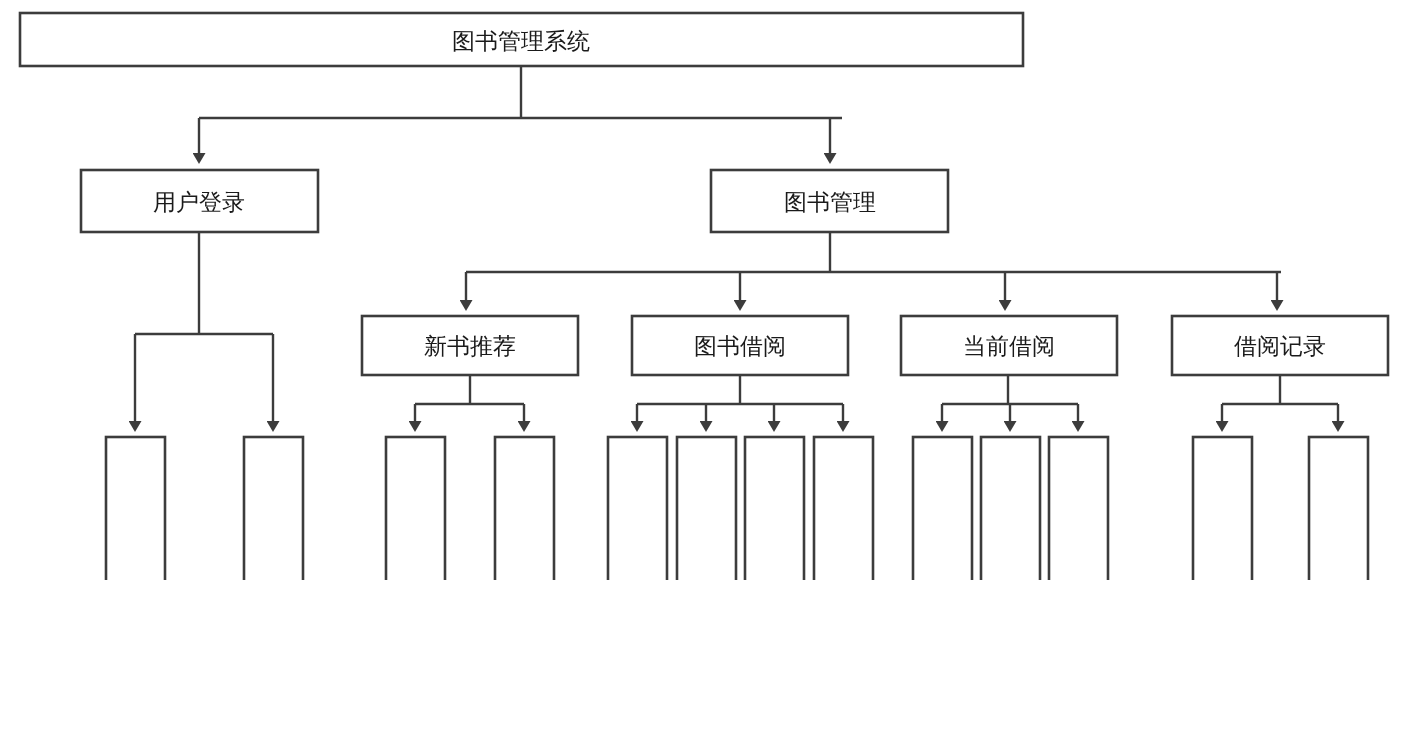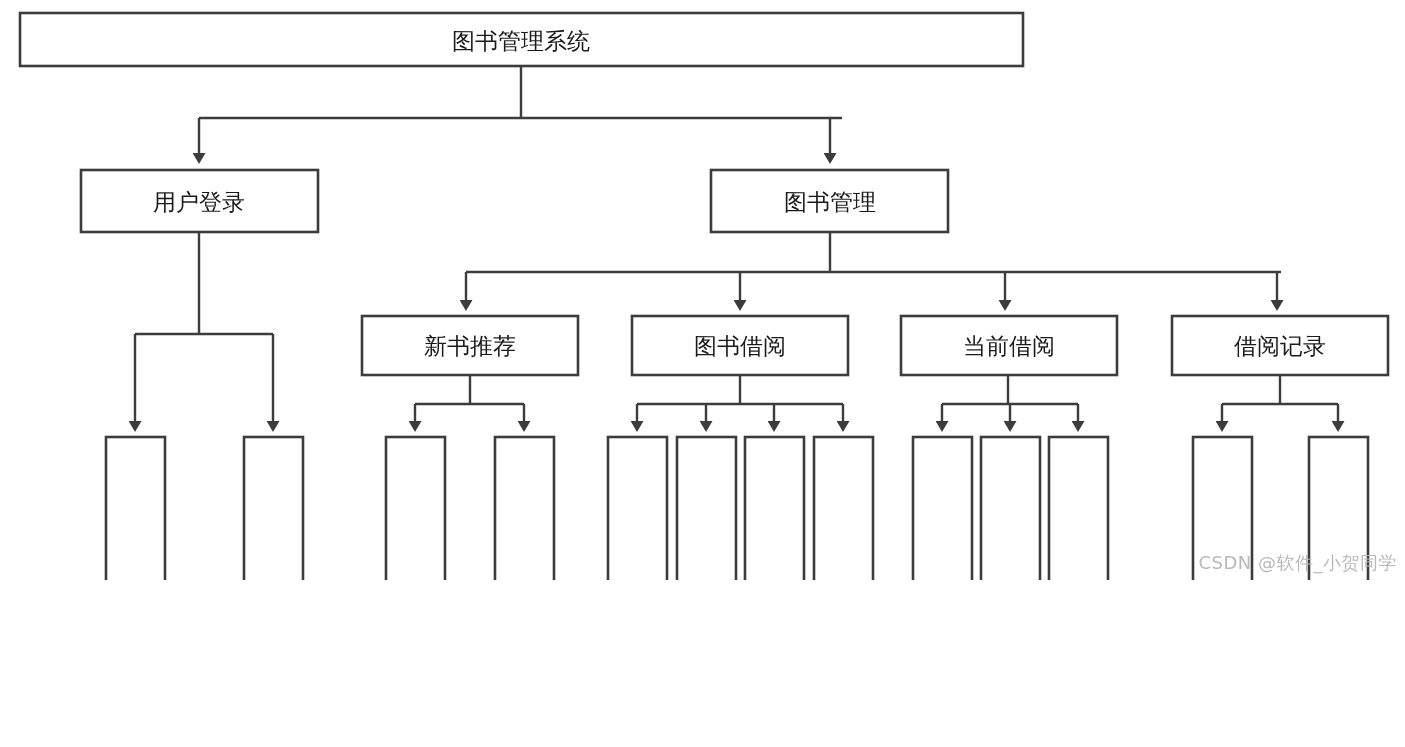--- a/index.html
+++ b/index.html
@@ -195,15 +195,14 @@
   <div class="vlabel" style="left:745px; top:437px; width:59px; height:296px; align-items:flex-start; padding-top:8px; box-sizing:border-box;">编辑图书（管理员）</div>
   <div class="vlabel" style="left:814px; top:437px; width:59px; height:296px;">借阅图书</div>
 
   <div class="vlabel" style="left:913px; top:437px; width:59px; height:296px;">查询图书</div>
   <div class="vlabel" style="left:981px; top:437px; width:59px; height:296px;">归还图书</div>
   <div class="vlabel" style="left:1049px; top:437px; width:59px; height:296px; align-items:flex-start; padding-top:8px; box-sizing:border-box;">确认归还（管理员）</div>
 
   <div class="vlabel" style="left:1193px; top:437px; width:59px; height:296px;">新增借阅记录</div>
   <div class="vlabel" style="left:1309px; top:437px; width:59px; height:296px;">查询借阅记录</div>
 
-  <div id="watermark">CSDN @软件_小贺同学</div>
 
 </div>
 
 </body></html>

